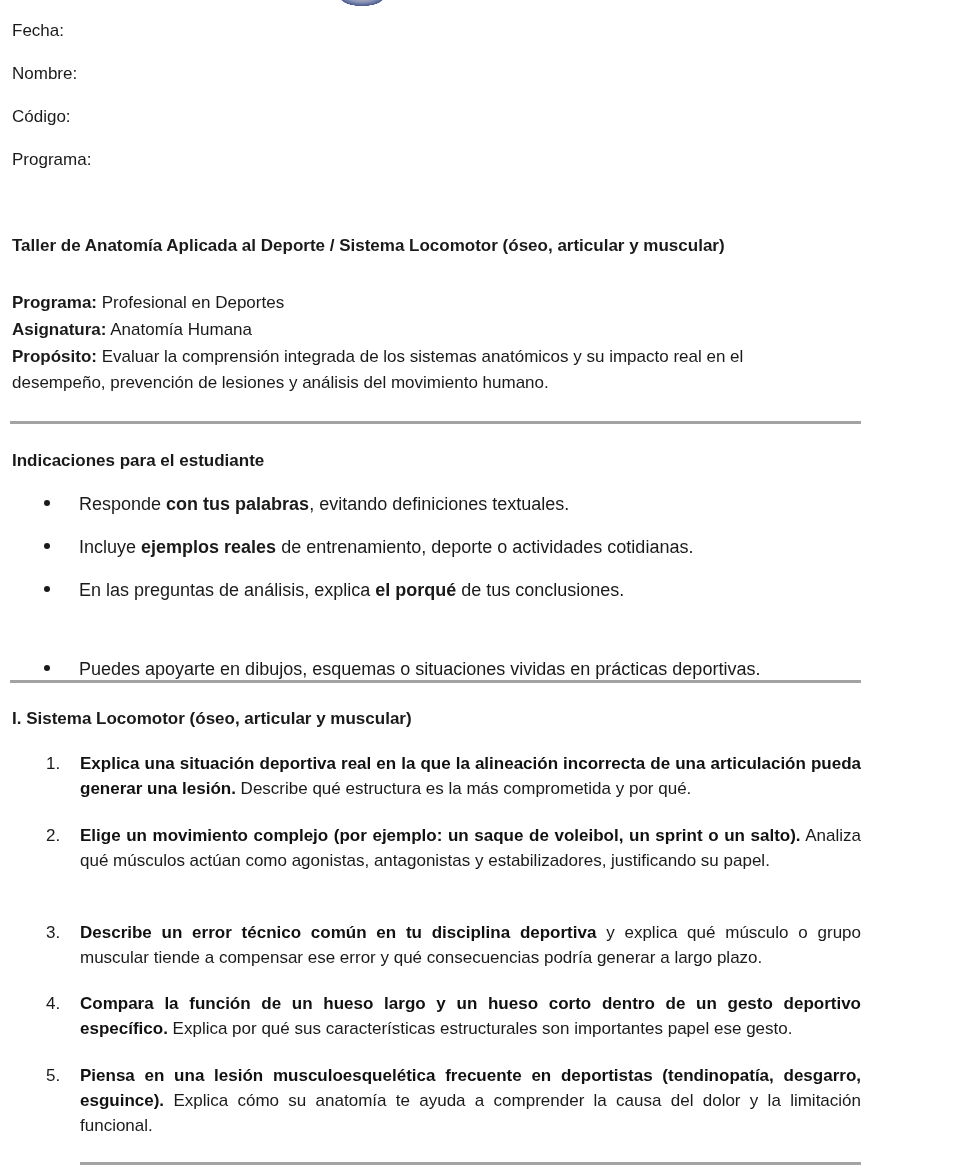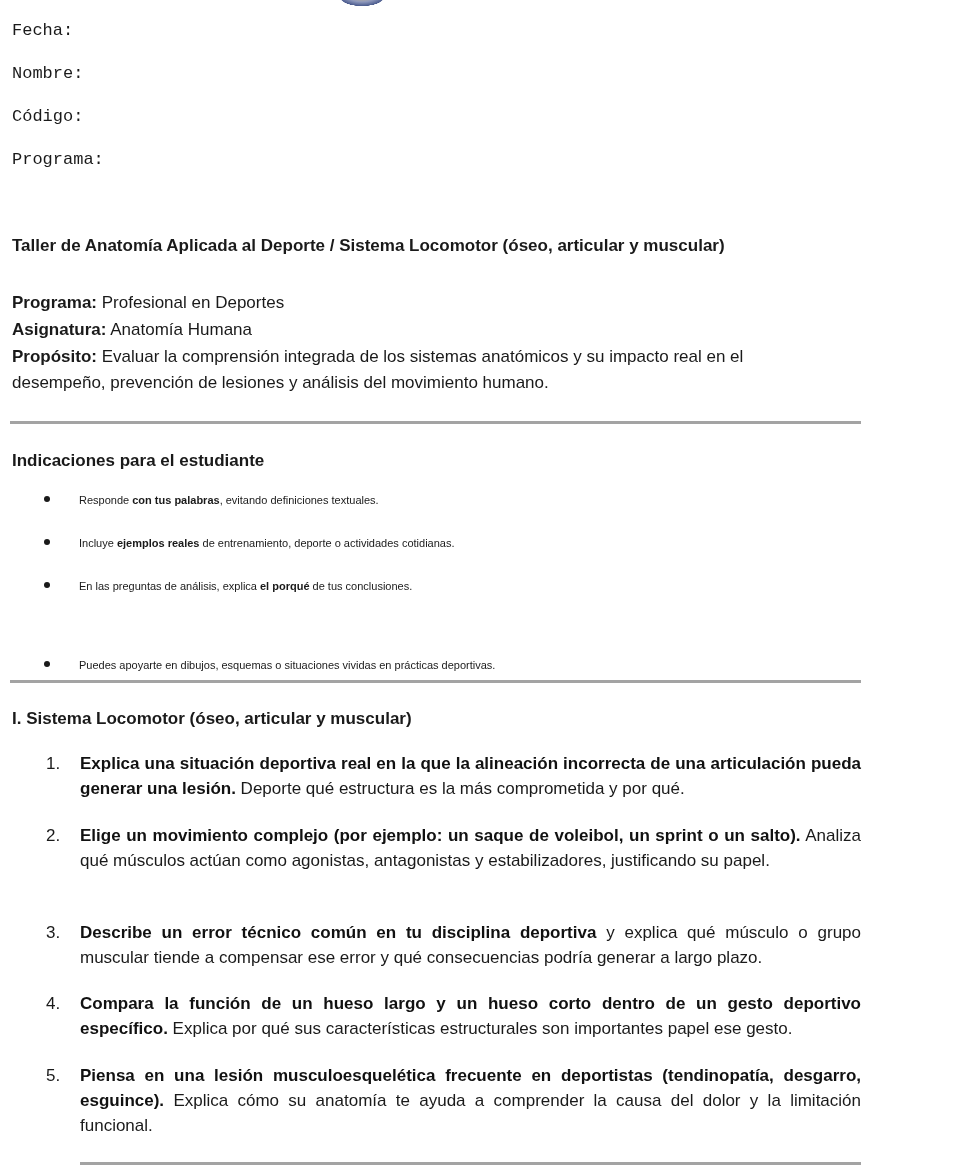--- a/index.html
+++ b/index.html
@@ -20,39 +20,39 @@
     .logo-frag {
       position: absolute;
       left: 338px;
       top: -10px;
       width: 48px;
       height: 16px;
       border-radius: 0 0 24px 24px;
       background: radial-gradient(ellipse at 50% 30%, #d8b86a 0%, #7a86b0 45%, #2c3f7a 70%, rgba(255,255,255,0) 72%);
       opacity: 0.85;
     }
-    .field-label { left: 12px; font-size: 17px; font-family: Liberation Mono, monospace; }
+    .field-label { left: 12px; font-size: 17px; }
     .title {
       left: 12px; top: 236px;
       font-weight: bold; font-size: 17px; text-align: right;
     }
     .meta-line { left: 12px; font-size: 17px; margin-top: 12px; }
     .meta-line b { font-weight: bold; }
     .rule {
       position: absolute;
       height: 3px;
       background: #a3a3a3;
     }
     .section-heading {
       left: 12px; font-weight: bold; font-size: 17px; text-align: right;
     }
     .bullet-item {
       position: absolute;
       left: 44px;
-      font-size: 11px;
+      font-size: 18px;
       white-space: nowrap;
     }
     .bullet-dot {
       display: inline-block;
       width: 6px; height: 6px;
       background: #1a1a1a;
       border-radius: 50%;
       vertical-align: middle;
       margin-right: 29px;
       position: relative;
@@ -115,21 +115,21 @@
 <div class="bullet-item" style="top:659px">
   <span class="bullet-dot"></span><span>Puedes apoyarte en dibujos, esquemas o situaciones vividas en prácticas deportivas.</span><b></b><span></span>
 </div>
 
 <div class="rule" style="left:10px; top:680px; width:851px;"></div>
 
 <div class="abs section-heading" style="top:709px">I. Sistema Locomotor (óseo, articular y muscular)</div>
 
 <div class="q-item" style="top:751px">
   <span class="q-num">1.</span>
-  <div class="q-text"><b>Explica una situación deportiva real en la que la alineación incorrecta de una articulación pueda generar una lesión.</b><span> Deporte qué estructura es la más comprometida y por qué.</span></div>
+  <div class="q-text"><b>Explica una situación deportiva real en la que la alineación incorrecta de una articulación pueda generar una lesión.</b><span> Describe qué estructura es la más comprometida y por qué.</span></div>
 </div>
 
 <div class="q-item" style="top:823px">
   <span class="q-num">2.</span>
   <div class="q-text"><b>Elige un movimiento complejo (por ejemplo: un saque de voleibol, un sprint o un salto).</b><span> Analiza qué músculos actúan como agonistas, antagonistas y estabilizadores, justificando su papel.</span></div>
 </div>
 
 <div class="q-item" style="top:920px">
   <span class="q-num">3.</span>
   <div class="q-text"><b>Describe un error técnico común en tu disciplina deportiva</b><span> y explica qué músculo o grupo muscular tiende a compensar ese error y qué consecuencias podría generar a largo plazo.</span></div>

